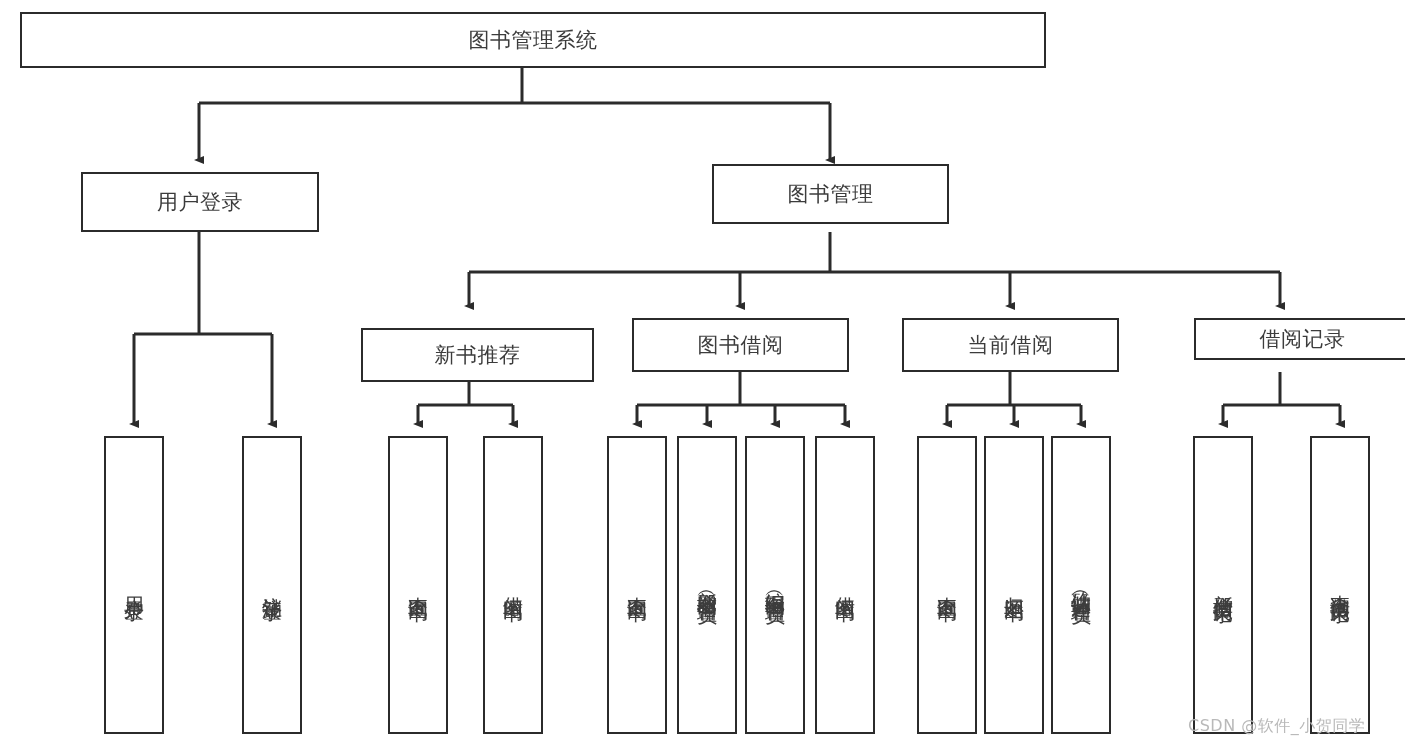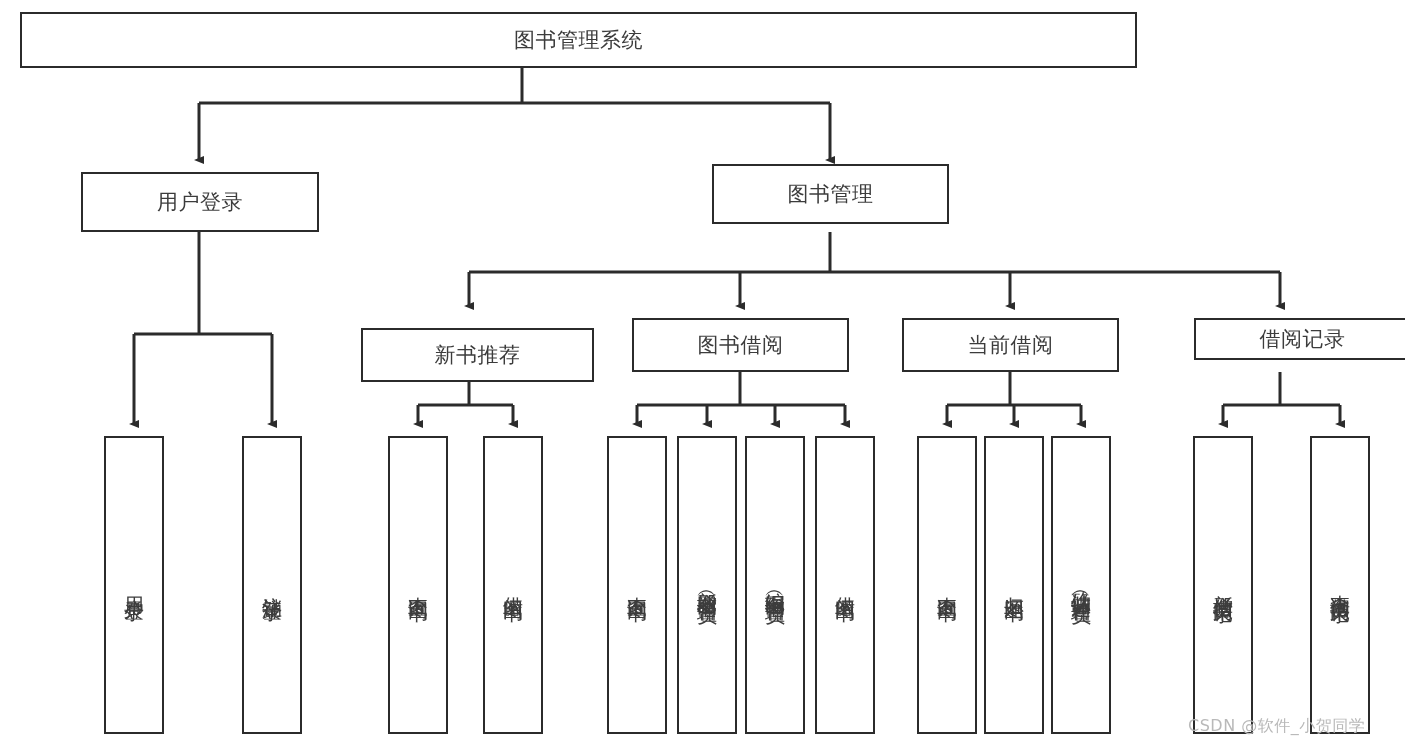--- a/index.html
+++ b/index.html
@@ -114,21 +114,21 @@
       <path d="M1014,405 L1014,424" marker-end="url(#arrow)"></path>
       <path d="M1081,405 L1081,424" marker-end="url(#arrow)"></path>
 
       <path d="M1280,372 L1280,405"></path>
       <path d="M1223,405 L1340,405"></path>
       <path d="M1223,405 L1223,424" marker-end="url(#arrow)"></path>
       <path d="M1340,405 L1340,424" marker-end="url(#arrow)"></path>
     </g>
   </svg>
 
-  <div class="node horiz" style="left:20px; top:12px; width:1117px; height:56px;">
+  <div class="node horiz" style="left:20px; top:12px; width:1026px; height:56px;">
     <span class="label">图书管理系统</span>
   </div>
 
   <div class="node horiz" style="left:81px; top:172px; width:238px; height:60px;">
     <span class="label">用户登录</span>
   </div>
   <div class="node horiz" style="left:712px; top:164px; width:237px; height:60px;">
     <span class="label">图书管理</span>
   </div>
 

